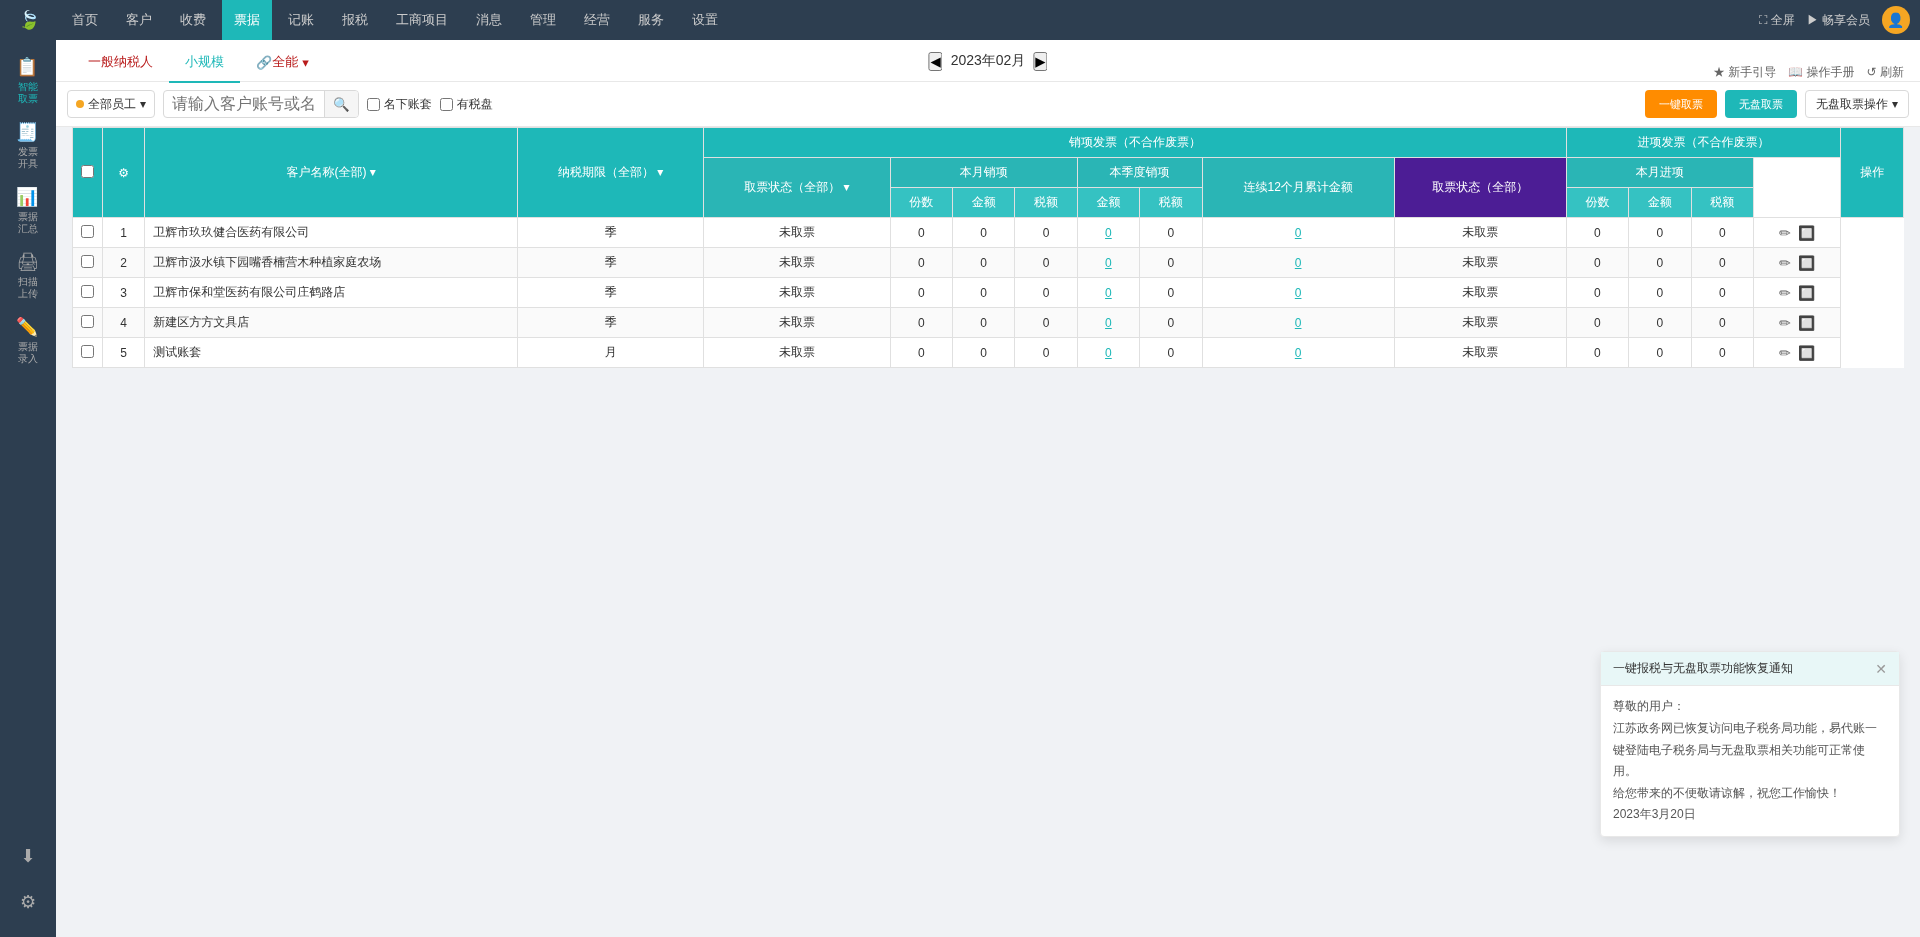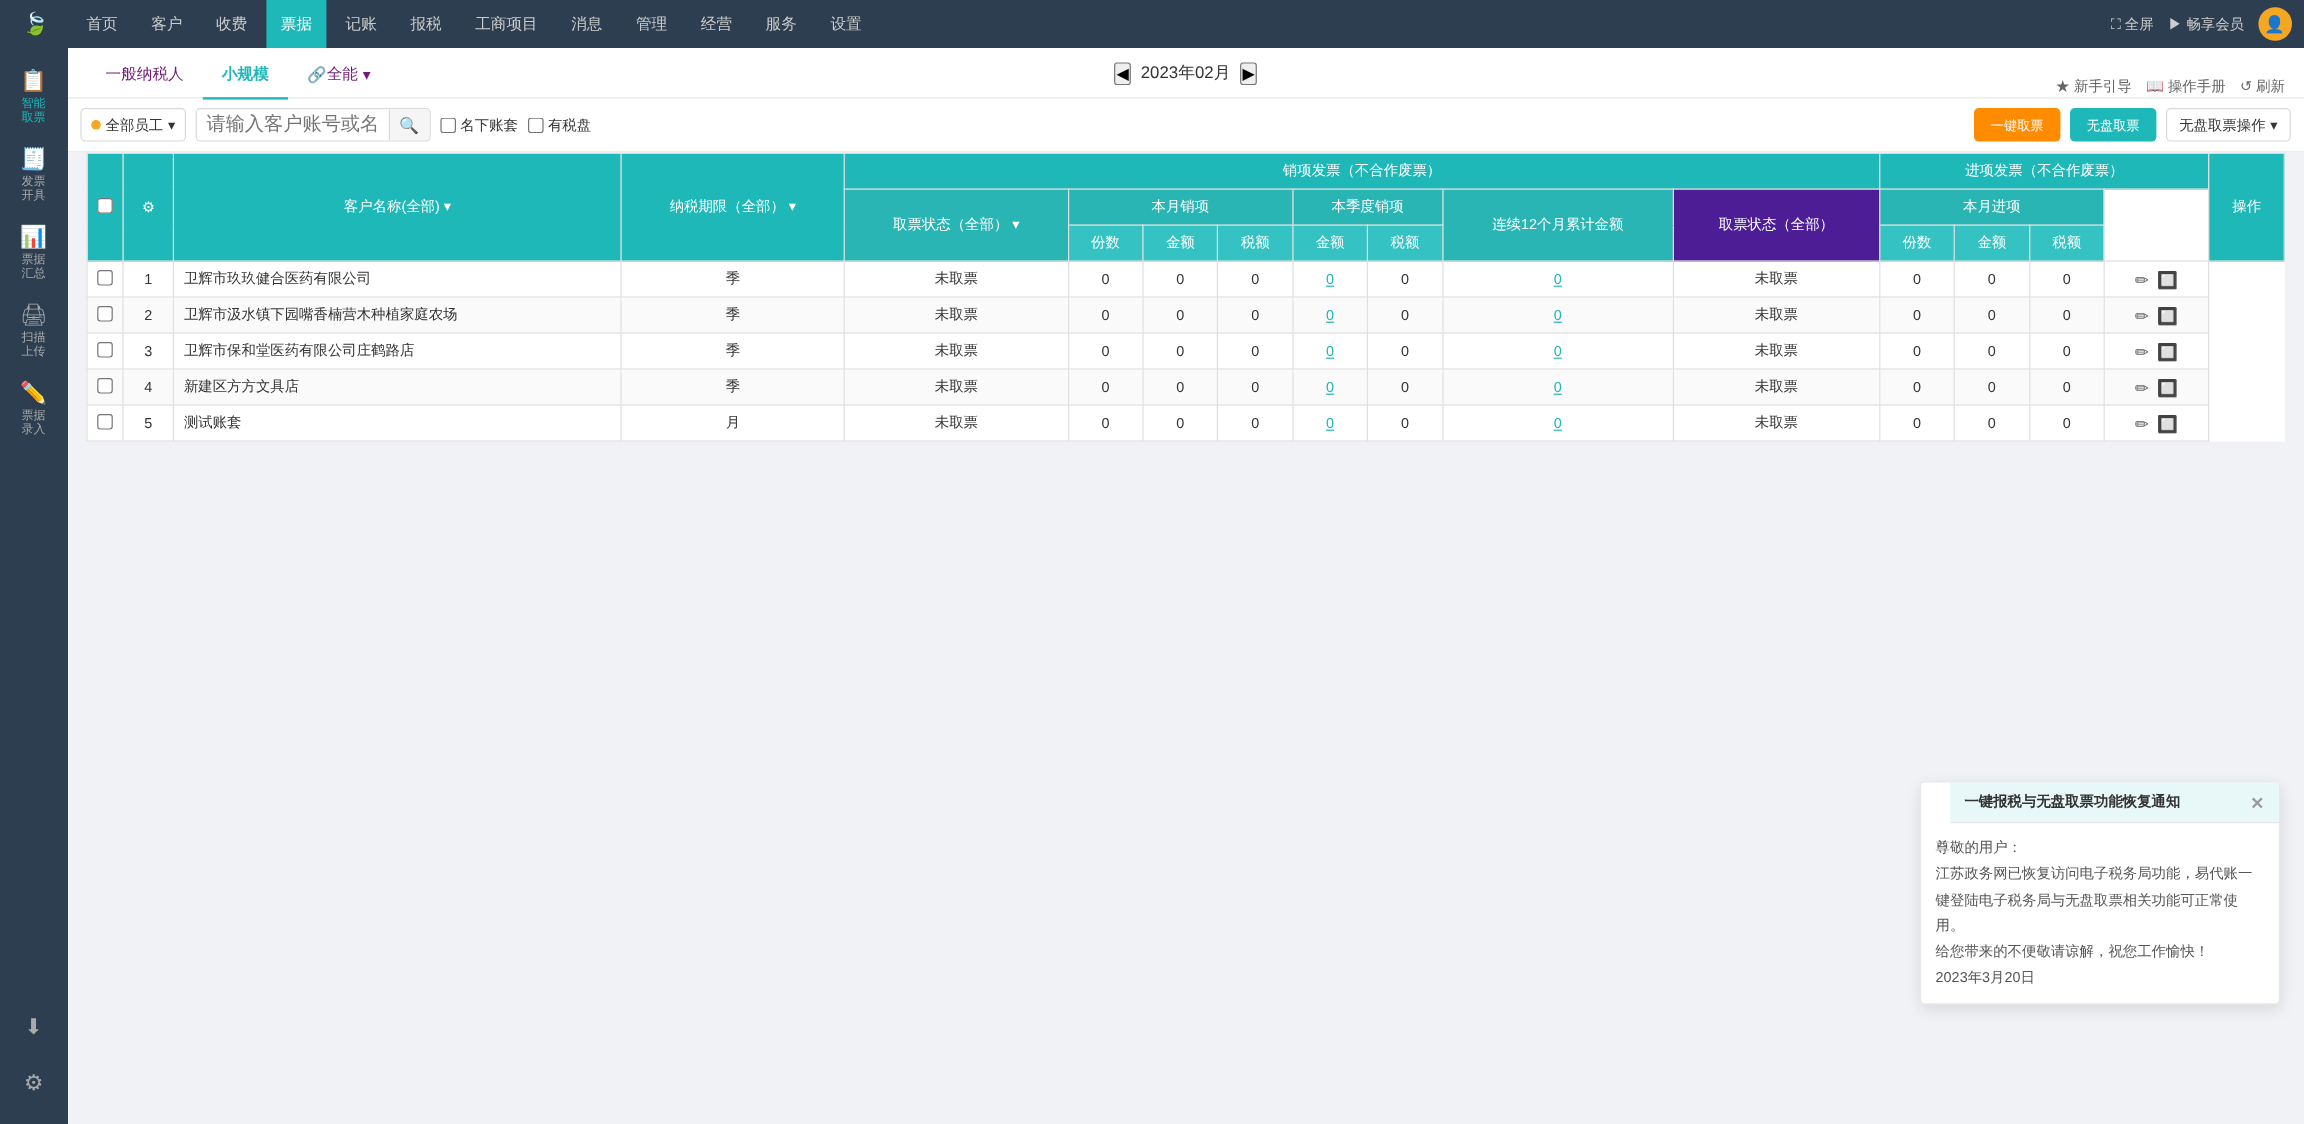--- a/index.html
+++ b/index.html
@@ -108,28 +108,28 @@
       display: flex;
       flex-direction: column;
     }
     .tab-item {
       padding: 0 16px;
       height: 40px;
       display: flex;
       align-items: center;
       cursor: pointer;
       font-size: 13px;
-      color: #701a75;
+      color: #b91c1c;
       border-bottom: 2px solid transparent;
       margin-bottom: -2px;
     }
     .tab-item.active {
       color: #1eb8b8;
       border-bottom: 2px solid #1eb8b8;
-      font-weight: 700;
+      font-weight: 400;
     }
     .toolbar-right {
       margin-left: auto;
       display: flex;
       align-items: center;
       gap: 8px;
     }
 
     
     .tab-bar-container {
@@ -277,23 +277,22 @@
       border-radius: 4px;
       box-shadow: 0 4px 12px rgba(0,0,0,0.1);
       font-size: 12px;
     }
     .notification-header {
       background: #e8f7f7;
       padding: 8px 12px;
       display: flex;
       justify-content: space-between;
       align-items: center;
-      font-weight: 700;
+      font-weight: 400;
       border-bottom: 1px solid #e8e8e8;
-      margin-left: 24px;
     }
     .notification-body {
       padding: 10px 12px;
       line-height: 1.8;
       color: #555;
     }
     .notification-close {
       cursor: pointer;
       color: #999;
       font-size: 14px;

